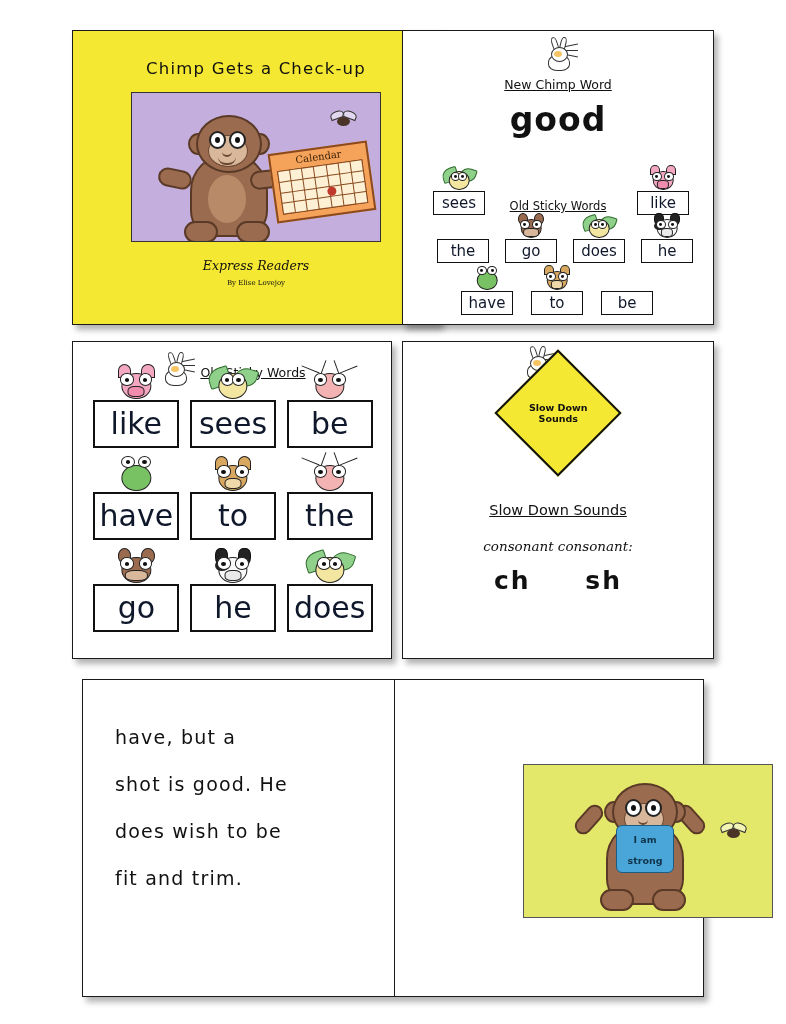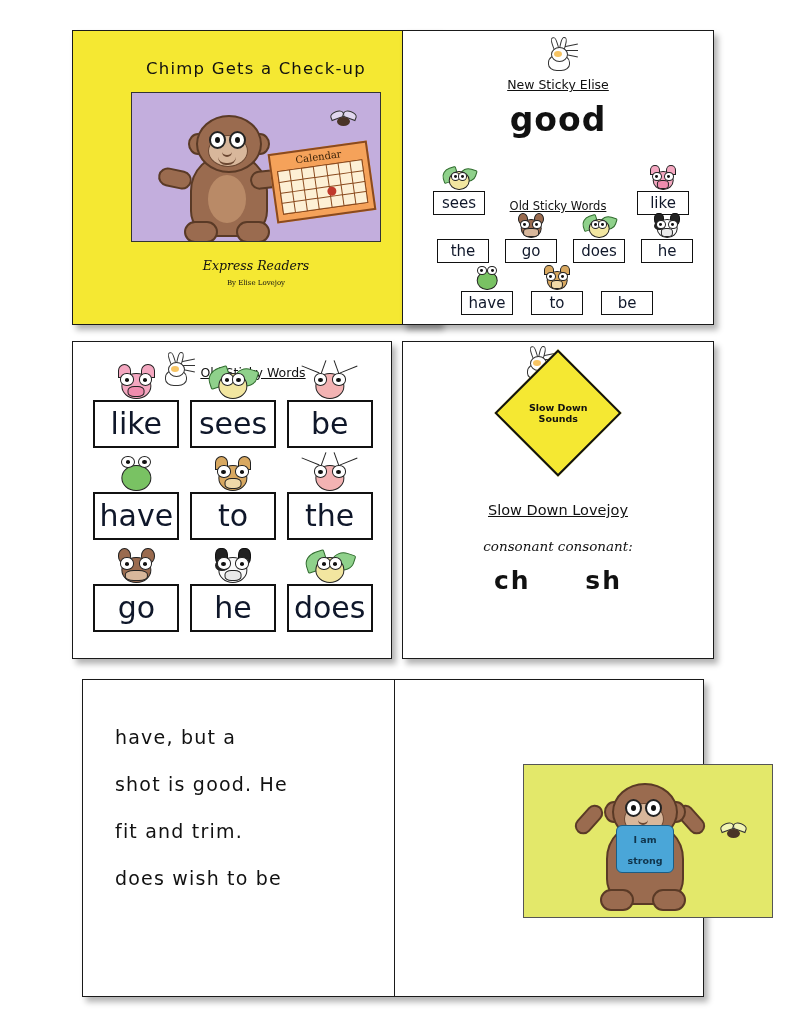--- a/index.html
+++ b/index.html
@@ -673,21 +673,21 @@
             <i></i>
             <i></i>
           </div>
         <div class="rb-ear l"></div>
         <div class="rb-ear r"></div>
         <div class="rb-body"></div>
         <div class="rb-head"></div>
         <div class="rb-face"></div>
       </div>
     </div>
-    <div class="head-underline" style="margin-top:6px">New Sticky Elise</div>
+    <div class="head-underline" style="margin-top:6px">New Chimp Word</div>
     <div class="bigword">good</div>
 
     <div class="wcard" style="left:30px; top:160px;">
       <div class="critter dragon">
         <div class="wing l"></div>
           <div class="wing r"></div>
         <div class="cr-head"></div>
         <div class="cr-eye l" style="left:22%">
             <i></i>
           </div>
@@ -982,36 +982,36 @@
       </div>
     </div>
 
     <div class="sign">
       <span>
         <b>Slow Down</b><br>
         <b>Sounds</b>
       </span>
     </div>
 
-    <div class="sounds-title">Slow Down Lovejoy</div>
+    <div class="sounds-title">Slow Down Sounds</div>
     <div class="sounds-sub">consonant consonant:</div>
     <div class="sounds-digraphs">
       <span>ch</span>
       <span>sh</span>
     </div>
   </div>
 
   <div class="card text-page">
     <div class="divider"></div>
 
     <div class="story">
       <div>have,  but  a</div>
       <div>shot  is  good.  He</div>
+      <div>does  wish  to  be</div>
       <div>fit  and  trim.</div>
-      <div>does  wish  to  be</div>
     </div>
 
     <div class="story-art">
       <div class="monkey" style="left:66px; top:12px;">
         <div class="mk-arm l" style="top:34px; left:-18px; width:30px; height:13px; transform:rotate(-48deg);"></div>
         <div class="mk-arm r" style="top:34px; left:84px; width:30px; height:13px; transform:rotate(48deg);"></div>
         <div class="mk-body"></div>
         <div class="mk-leg l"></div>
         <div class="mk-leg r"></div>
         <div class="mk-ear l"></div>

